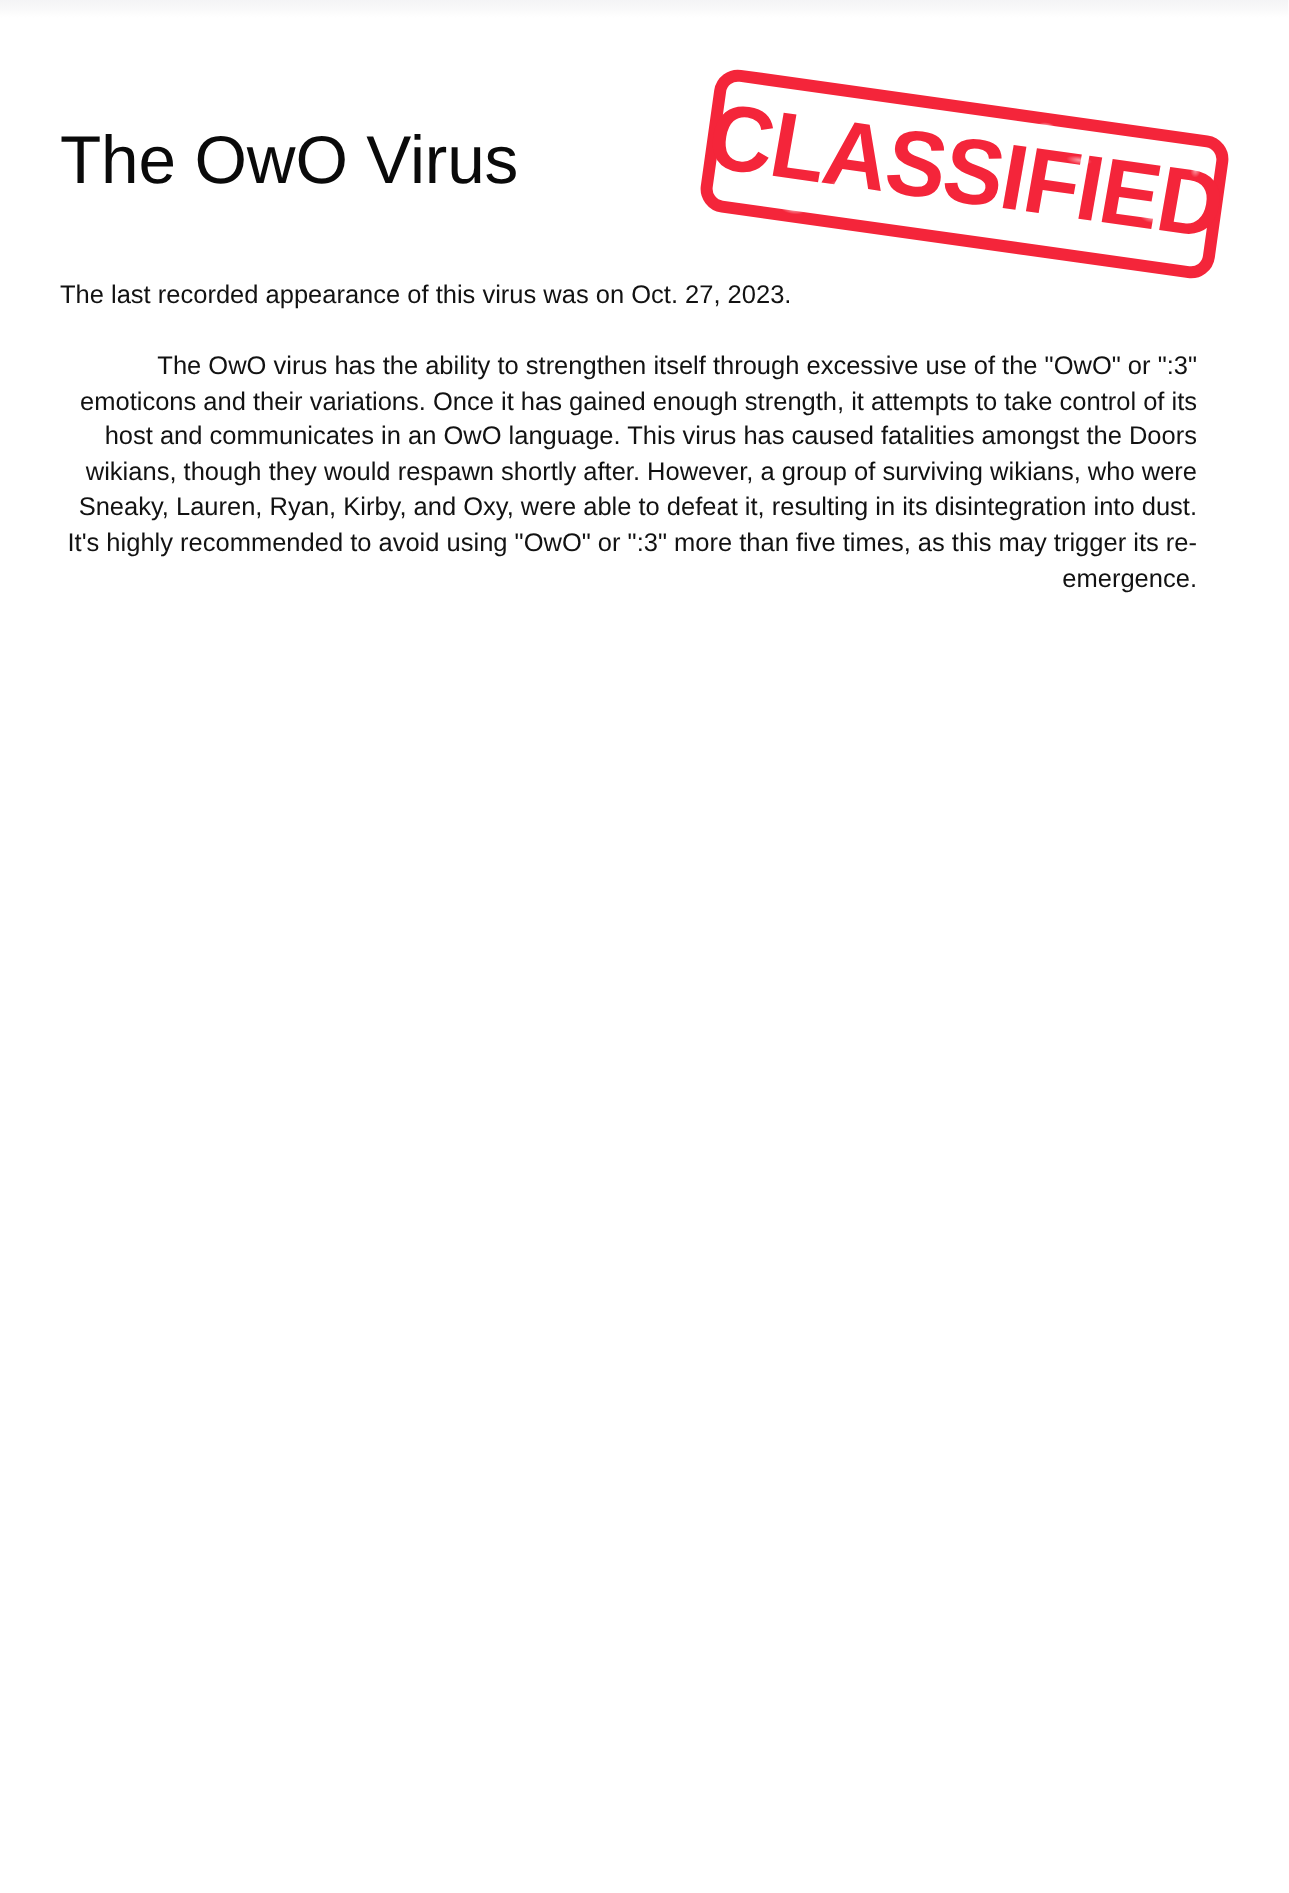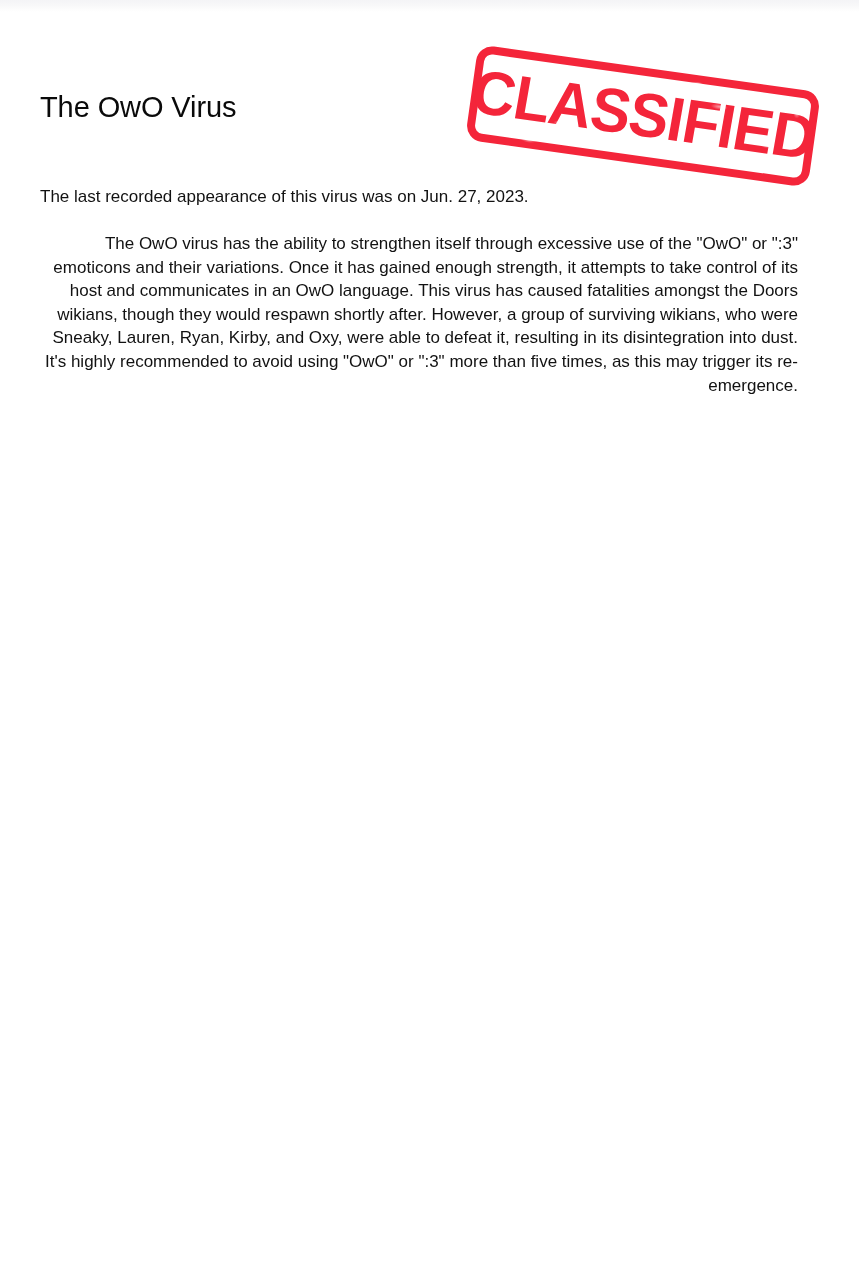--- a/index.html
+++ b/index.html
@@ -35,21 +35,21 @@
     box-sizing: border-box;
   }
 
   
   .doc-title {
     position: absolute;
     left: 40px;
     top: 79px;
     margin: 0;
     font-family: "Liberation Sans", "DejaVu Sans", sans-serif;
-    font-size: 29px;
+    font-size: 45px;
     font-weight: 400;
     line-height: 56px;
     letter-spacing: -0.1px;
     color: #0a0a0a;
     white-space: nowrap;
   }
 
   
   .lead-line {
     position: absolute;
@@ -150,17 +150,17 @@
 
   <h1 class="doc-title">The OwO Virus</h1>
 
   <div class="stamp-wrap">
     <div class="stamp">
       <span class="stamp-text">CLASSIFIED</span>
     </div>
     <div class="stamp-grunge"></div>
   </div>
 
-  <p class="lead-line">The last recorded appearance of this virus was on Jun. 27, 2023.</p>
+  <p class="lead-line">The last recorded appearance of this virus was on Oct. 27, 2023.</p>
 
   <p class="body-paragraph">The OwO virus has the ability to strengthen itself through excessive use of the "OwO" or ":3" emoticons and their variations. Once it has gained enough strength, it attempts to take control of its host and communicates in an OwO language. This virus has caused fatalities amongst the Doors wikians, though they would respawn shortly after. However, a group of surviving wikians, who were Sneaky, Lauren, Ryan, Kirby, and Oxy, were able to defeat it, resulting in its disintegration into dust. It's highly recommended to avoid using "OwO" or ":3" more than five times, as this may trigger its re-emergence.</p>
 
 </div>
 
 </body></html>

